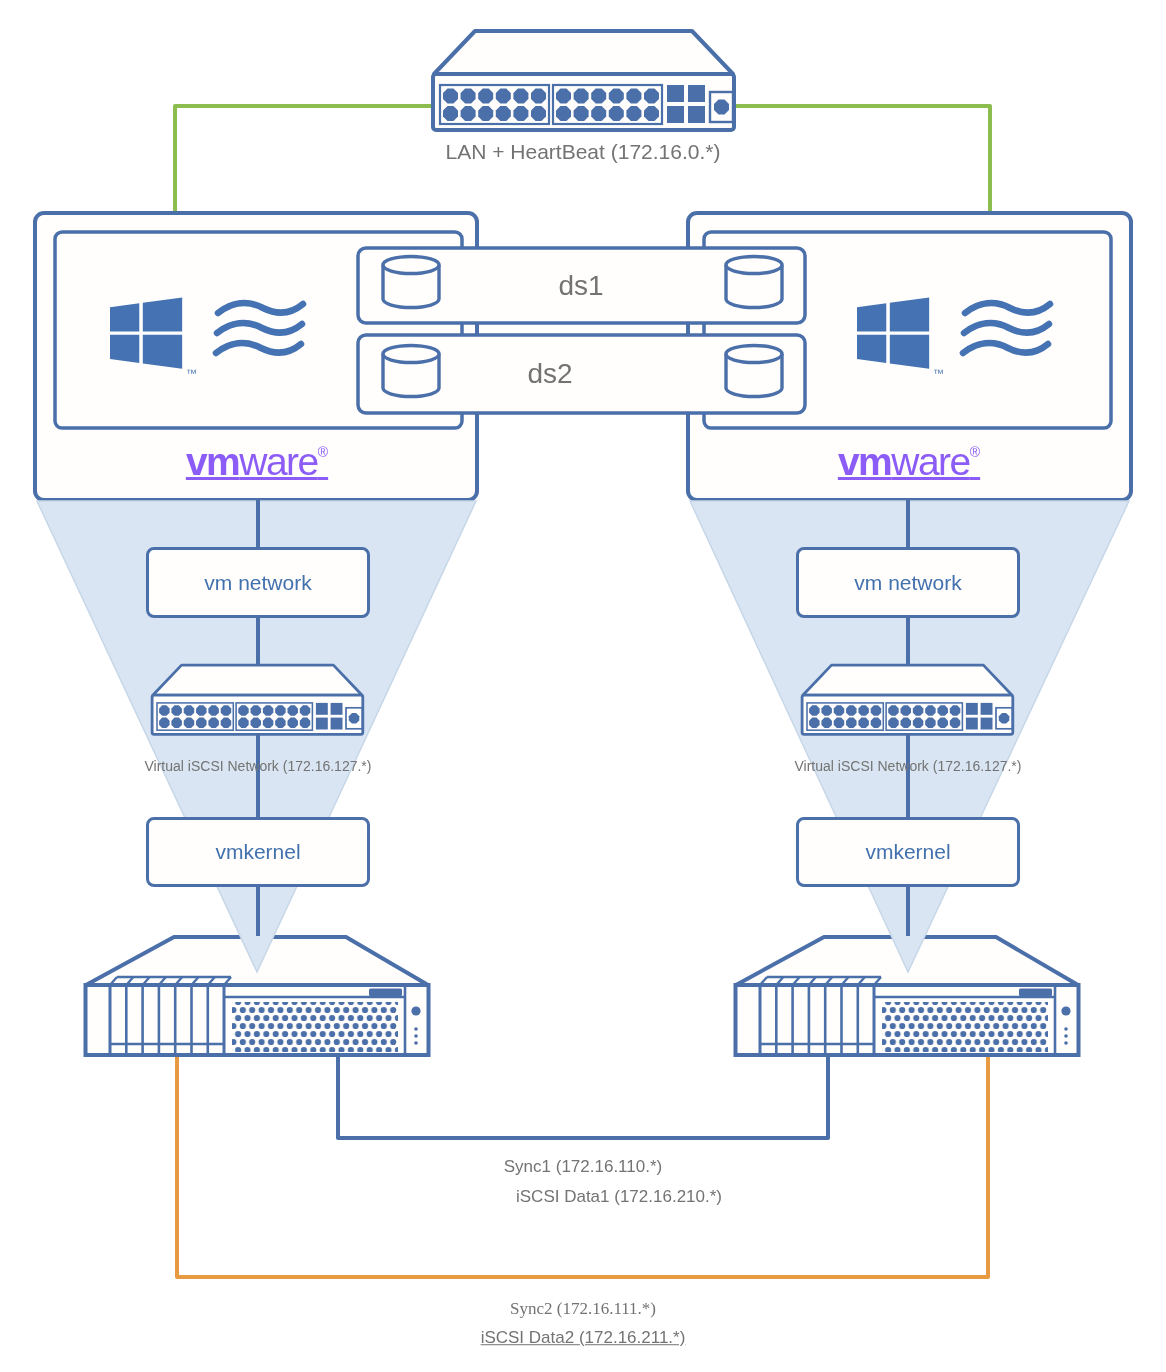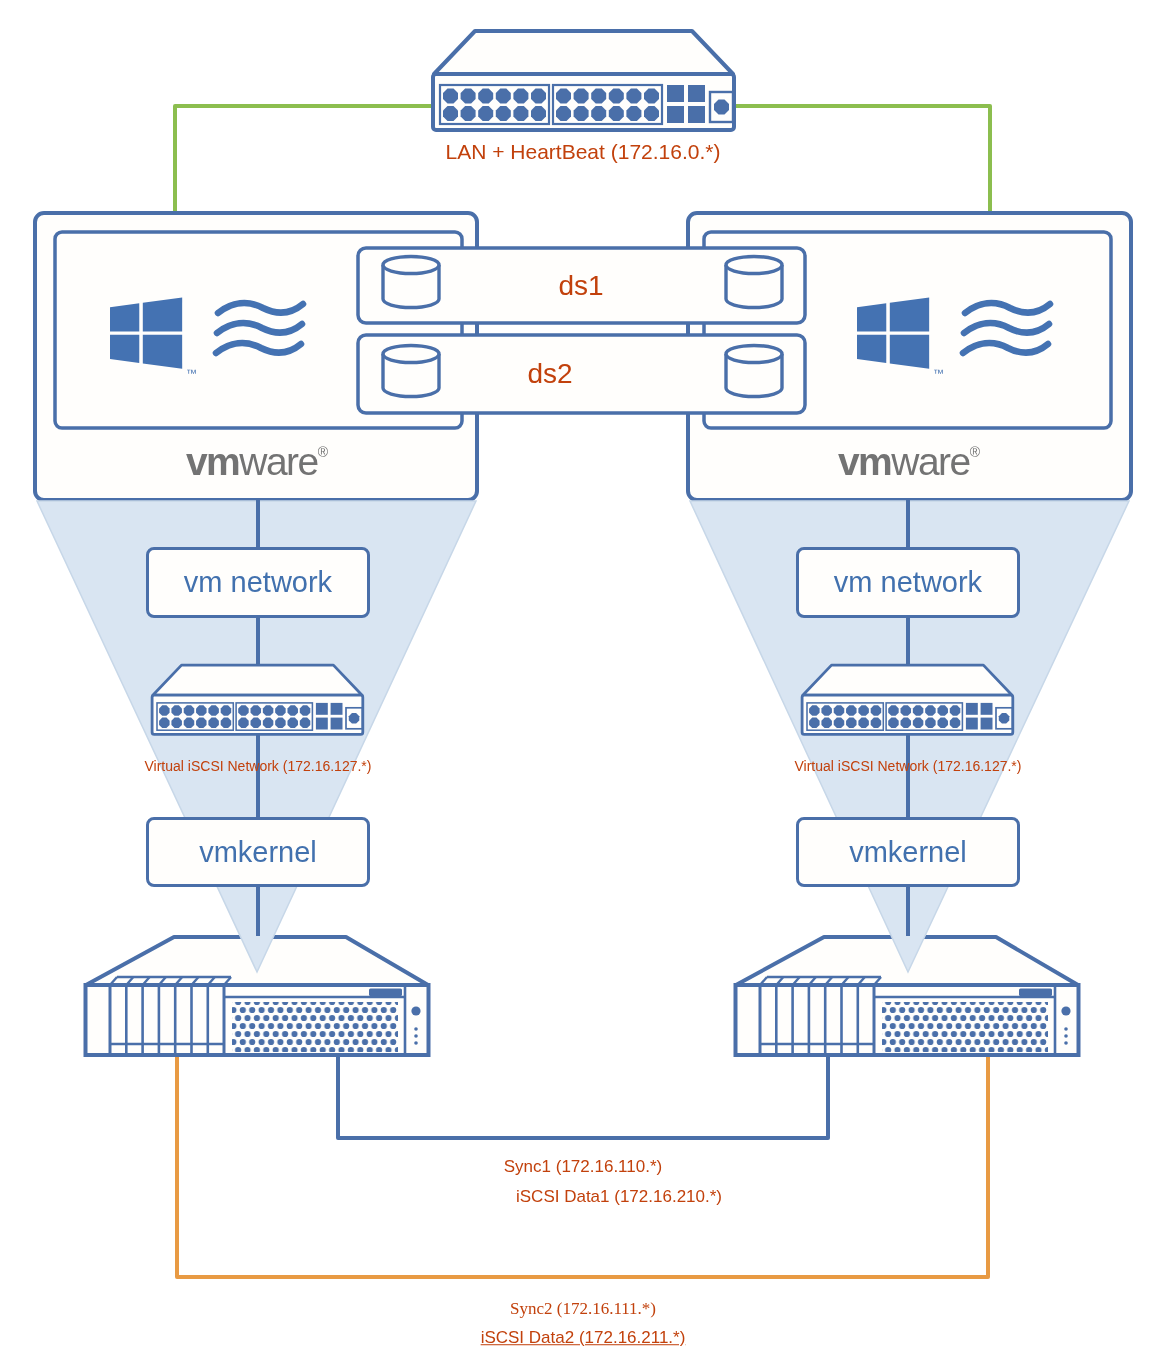--- a/index.html
+++ b/index.html
@@ -3,37 +3,37 @@
 <meta charset="utf-8">
 <style>
   html,body { margin:0; padding:0; background:#ffffff; }
   .canvas {
     position:relative; width:1166px; height:1372px;
     font-family:"Liberation Sans", sans-serif; background:#ffffff; overflow:hidden;
   }
   .canvas svg.layer { position:absolute; left:0; top:0; }
   .lbl {
     position:absolute; transform:translate(-50%,-50%);
-    color:#c2410c; white-space:nowrap; text-align:center; line-height:1.15;
+    color:#737373; white-space:nowrap; text-align:center; line-height:1.15;
   }
   .lbl-lan   { font-size:21px; }
   .lbl-ds    { font-size:28px; }
   .lbl-net   { font-size:14px; }
   .lbl-sync  { font-size:17px; }
   .brand {
     position:absolute; transform:translate(-50%,-50%);
-    color:#737373; font-size:39px; letter-spacing:-1.5px; white-space:nowrap;
+    color:#8b5cf6; font-size:39px; letter-spacing:-1.5px; white-space:nowrap;text-decoration:underline;
   }
   .brand b { font-weight:800; }
   .brand sup { font-size:14px; vertical-align:18px; letter-spacing:0; }
   .node {
     position:absolute; box-sizing:border-box;
     border:3.5px solid #4a6fa9; border-radius:8px; background:#fffefc;
     display:flex; align-items:center; justify-content:center;
-    color:#4271ae; font-size:29px;
+    color:#4271ae; font-size:21px;
   }
 </style>
 </head>
 <body>
 
 <div class="canvas">
 
   <svg class="layer" width="1166" height="1372" viewBox="0 0 1166 1372">
     <defs>
       <path id="rj45" d="M4.5,0 L10.5,0 L15,4.5 L15,10.5 L10.5,15 L4.5,15 L0,10.5 L0,4.5 Z" fill="#4a6fa9"></path>

